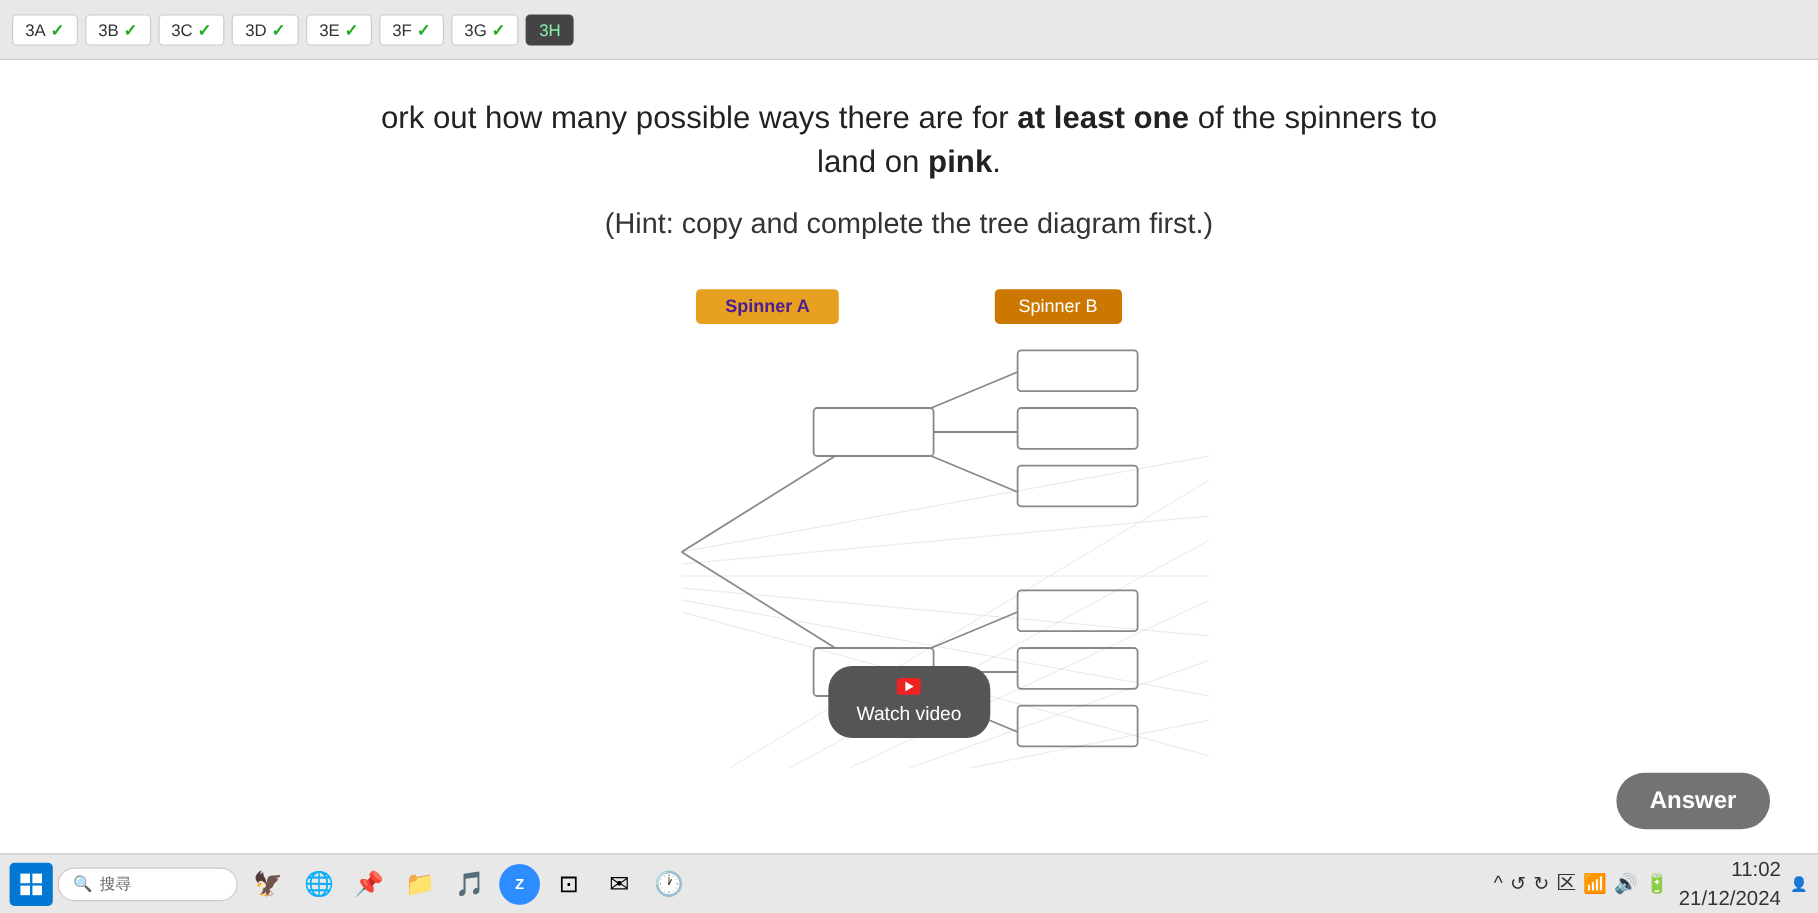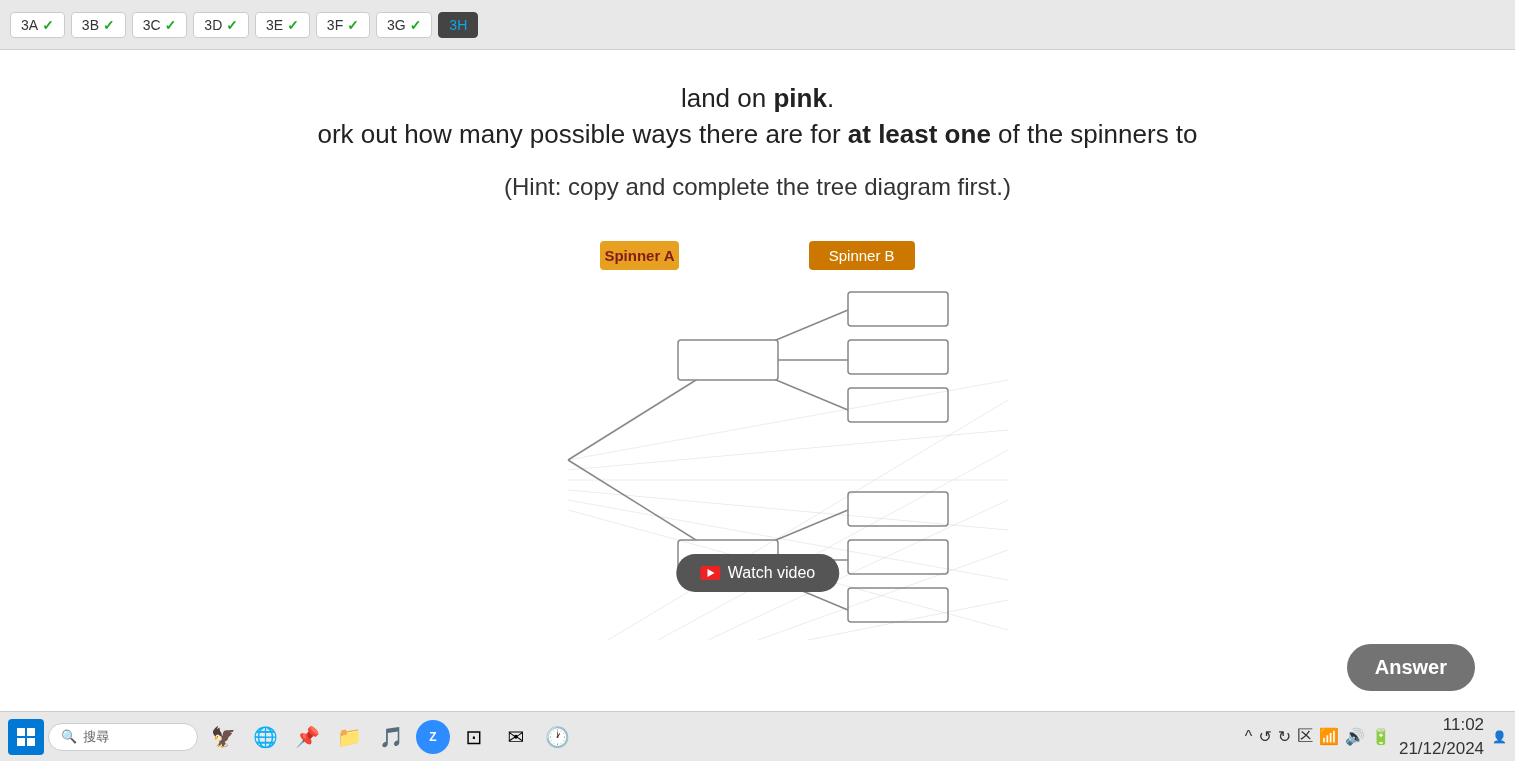--- a/index.html
+++ b/index.html
@@ -63,21 +63,21 @@
       cursor: pointer;
     }
 
     .nav-tab .check {
       color: #22aa22;
       font-weight: bold;
     }
 
     .nav-tab.active {
       background: #444;
-      color: #0ea5e9;
+      color: #86efac;
       border-color: #444;
     }
 
     
     .main-content {
       position: absolute;
       top: 50px;
       left: 0;
       right: 0;
       bottom: 50px;
@@ -100,22 +100,22 @@
 
     .hint-text {
       font-size: 24px;
       color: #333;
       text-align: center;
       margin-bottom: 40px;
     }
 
     .spinner-label-a {
       background: #e8a020;
-      color: #7f1d1d;
-      padding: 6px 4px;
+      color: #4c1d95;
+      padding: 6px 24px;
       border-radius: 4px;
       font-size: 15px;
       font-weight: bold;
     }
 
     .spinner-label-b {
       background: #cc7700;
       color: white;
       padding: 6px 20px;
       border-radius: 4px;
@@ -332,24 +332,24 @@
   </div>
   <div class="nav-tab active">
     <span>3H</span>
   </div>
 </div>
 
 <div class="main-content">
 
   <div class="question-text">
     <div>
-      <span>land on </span><span class="bold">pink</span><span>.</span>
+      <span>ork out how many possible ways there are for </span><span class="bold">at least one</span><span> of the spinners to</span>
     </div>
     <div>
-      <span>ork out how many possible ways there are for </span><span class="bold">at least one</span><span> of the spinners to</span>
+      <span>land on </span><span class="bold">pink</span><span>.</span>
     </div>
   </div>
 
   <div class="hint-text">
     <span>(Hint: copy and complete the tree diagram first.)</span>
   </div>
 
   <div style="position:relative; width:500px; margin: 0 auto;">
     
     <div class="spinner-row" style="margin-bottom:10px;">
@@ -403,21 +403,21 @@
         <line x1="60" y1="230" x2="500" y2="350" stroke="#666" stroke-width="0.5"></line>
         <line x1="100" y1="360" x2="500" y2="120" stroke="#666" stroke-width="0.5"></line>
         <line x1="150" y1="360" x2="500" y2="170" stroke="#666" stroke-width="0.5"></line>
         <line x1="200" y1="360" x2="500" y2="220" stroke="#666" stroke-width="0.5"></line>
         <line x1="250" y1="360" x2="500" y2="270" stroke="#666" stroke-width="0.5"></line>
         <line x1="300" y1="360" x2="500" y2="320" stroke="#666" stroke-width="0.5"></line>
       </g>
     </svg>
   </div>
 
-  <button class="watch-video-btn" style="position:relative; left:50%; transform:translateX(-50%); margin-top:-20px;">
+  <button class="watch-video-btn" style="position:relative; left:50%; transform:translateX(-50%); margin-top:-20px;flex-direction:column;">
     <span class="video-icon"></span>
     <span>Watch video</span>
   </button>
 </div>
 
 <button class="answer-btn">
   <span>Answer</span>
 </button>
 
 <div class="taskbar">

